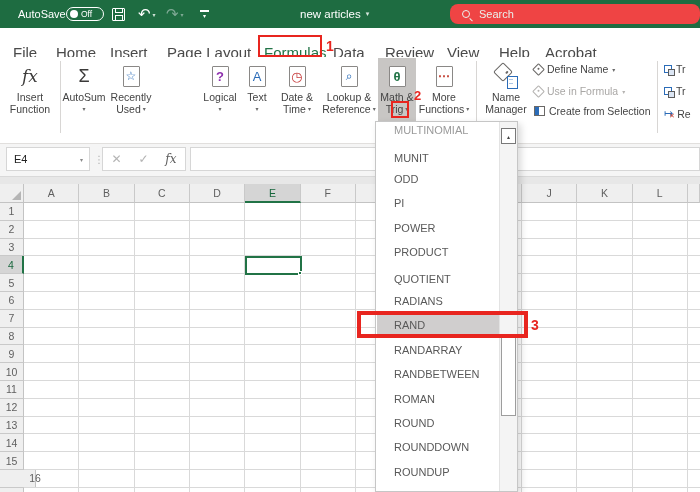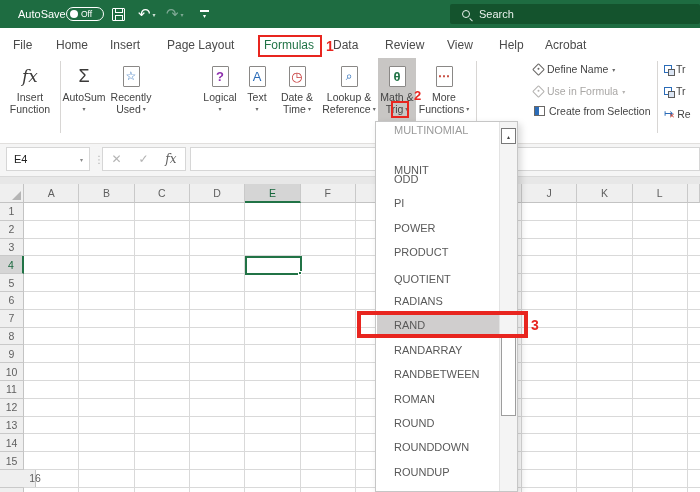--- a/index.html
+++ b/index.html
@@ -20,28 +20,28 @@
   .floppy::before { content:""; position:absolute; left:2px; top:-1px; width:6px; height:4px; border:1px solid #fff; border-top:none; }
   .floppy::after { content:""; position:absolute; left:2px; bottom:0; width:6px; height:4px; border:1px solid #fff; border-bottom:none; }
   .undo-btn { left:138px; font-size:15px; }
   .redo-btn { left:166px; font-size:15px; color:#7fa995; }
   .tinycaret { font-size:6px; margin-left:2px; color:#cfe2d7; }
   .qat-custom { left:200px; }
   .qat-custom .bar { display:block; width:9px; height:1.5px; background:#fff; margin-bottom:2px; }
   .qat-custom .c { font-size:6px; line-height:4px; display:block; text-align:center; color:#fff; }
   .doc-title { left:300px; font-size:11.5px; gap:5px; }
   .doc-title .car { font-size:7px; color:#d6e6dd; }
-  .searchbox { position:absolute; left:450px; top:4px; width:250px; height:20px; background:#14532d; border-radius:2px; display:flex; align-items:center; padding-left:12px; gap:9px; }
+  .searchbox { position:absolute; left:450px; top:4px; width:250px; height:20px; background:#ef4444; border-radius:8px; display:flex; align-items:center; padding-left:12px; gap:9px; }
   .mag { width:8px; height:8px; border:1.3px solid #eaf2ed; border-radius:50%; position:relative; flex:0 0 auto; }
   .mag::after { content:""; position:absolute; left:7px; top:7px; width:4px; height:1.3px; background:#eaf2ed; transform:rotate(45deg); transform-origin:0 0; }
   .search-text { color:#e9f1ec; font-size:11px; }
 
   
   .tabrow { position:absolute; left:0; top:28px; width:700px; height:29px; background:#fff; }
-  .tab { position:absolute; top:2px; height:29px; display:flex; align-items:center; font-size:12px; color:#4a4a4a; }
+  .tab { position:absolute; top:10px; height:29px; display:flex; align-items:center; font-size:15px; color:#4a4a4a; }
   .tab.active { color:#217346; }
 
   
   .ribbon { position:absolute; left:0; top:57px; width:700px; height:87px; background:#fff; border-bottom:1px solid #e1dfdd; }
   .vsep { position:absolute; top:4px; width:1px; height:72px; background:#d8d6d4; }
   .btn-large { position:absolute; top:1px; height:70px; display:flex; flex-direction:column; align-items:center; }
   .btn-large .icn { height:30px; display:flex; align-items:center; justify-content:center; margin-top:3px; }
   .btn-large .l1, .btn-large .l2 { font-size:10.5px; color:#444; line-height:12px; display:flex; align-items:center; gap:2px; }
   .pressed { background:#c8c6c4; }
   .car-g { font-size:6px; color:#6a6a6a; }
@@ -129,20 +129,24 @@
     <div class="tb-item redo-btn">
         <span>↷</span>
         <span class="tinycaret" style="color:#7fa995">▾</span>
       </div>
     <div class="tb-item qat-custom">
         <span>
           <span class="bar"></span>
           <span class="c">▾</span>
         </span>
       </div>
+    <div class="tb-item doc-title">
+        <span>new articles</span>
+        <span class="car">▾</span>
+      </div>
     <div class="searchbox">
       <span class="mag"></span>
       <span class="search-text">Search</span>
     </div>
   </div>
 
   <div class="tabrow">
     <span class="tab" style="left:13px">File</span>
     <span class="tab" style="left:56px">Home</span>
     <span class="tab" style="left:110px">Insert</span>
@@ -245,20 +249,32 @@
             <span>⋯</span>
           </span>
         </span>
       <span class="l1">More</span>
       <span class="l2">
           <span>Functions</span>
           <span class="car-g">▾</span>
         </span>
     </div>
     <div class="vsep" style="left:476px"></div>
+    <div class="btn-large" style="left:482px;width:48px">
+      <span class="icn">
+          <span class="nm-icon">
+            <span class="tag"></span>
+            <span class="list">--<br>--</span>
+          </span>
+        </span>
+      <span class="l1">Name</span>
+      <span class="l2">
+          <span>Manager</span>
+        </span>
+    </div>
     <div class="small-btn" style="left:534px;top:6px">
       <span class="tagicon"></span>
       <span>Define Name</span>
         <span class="car-g">▾</span>
     </div>
     <div class="small-btn disabled" style="left:534px;top:28px">
       <span class="tagicon dim"></span>
       <span>Use in Formula</span>
         <span class="car-g" style="color:#b5b3b1">▾</span>
     </div>
@@ -338,21 +354,21 @@
       </div>
     <div class="gridbg"></div>
     <div class="selcell">
         <span class="handle"></span>
       </div>
   </div>
 
   <div class="dropdown">
     <div class="dd-items" id="dd-items">
         <div class="dd-item cut" style="top: 0px;">MULTINOMIAL</div>
-        <div class="dd-item" style="top: 40px;">MUNIT</div>
+        <div class="dd-item" style="top: 28px;">MUNIT</div>
         <div class="dd-item" style="top: 48.8px;">ODD</div>
         <div class="dd-item" style="top: 73.2px;">PI</div>
         <div class="dd-item" style="top: 97.6px;">POWER</div>
         <div class="dd-item" style="top: 122px;">PRODUCT</div>
         <div class="dd-item" style="top: 149px;">QUOTIENT</div>
         <div class="dd-item" style="top: 170.8px;">RADIANS</div>
         <div class="dd-item hl" style="top: 195.2px;">RAND</div>
         <div class="dd-item" style="top: 219.6px;">RANDARRAY</div>
         <div class="dd-item" style="top: 244px;">RANDBETWEEN</div>
         <div class="dd-item" style="top: 268.4px;">ROMAN</div>

